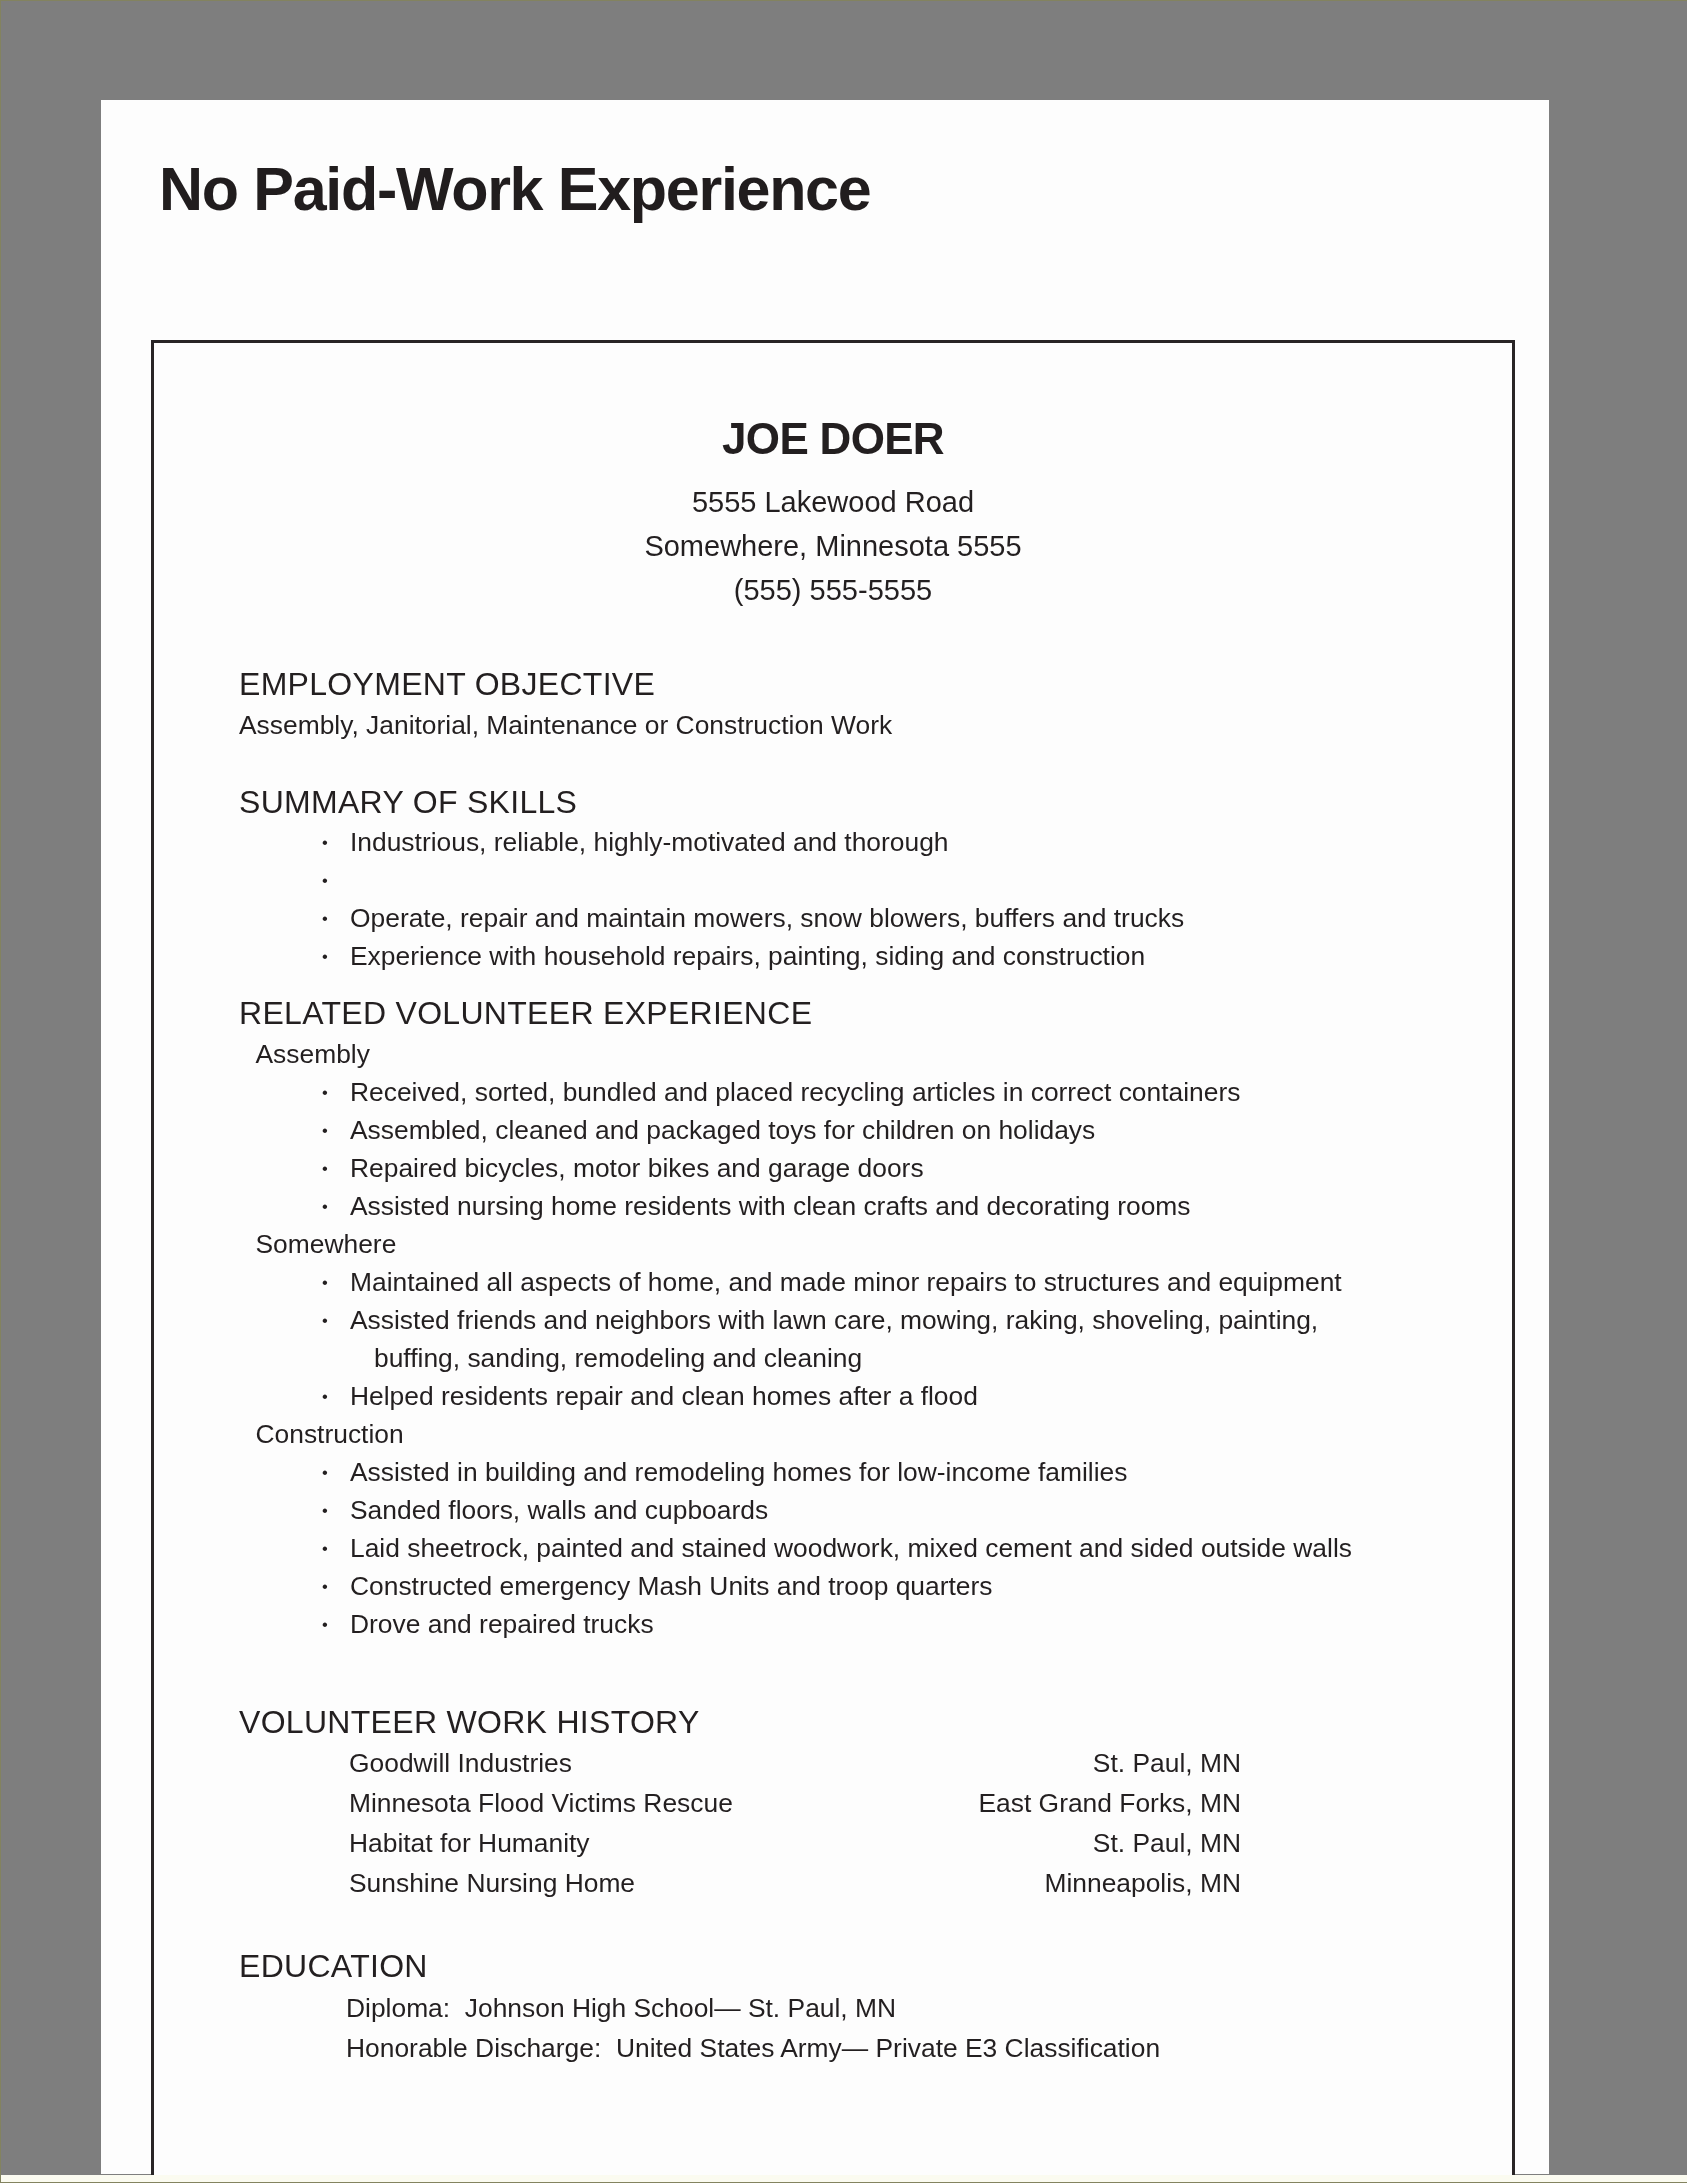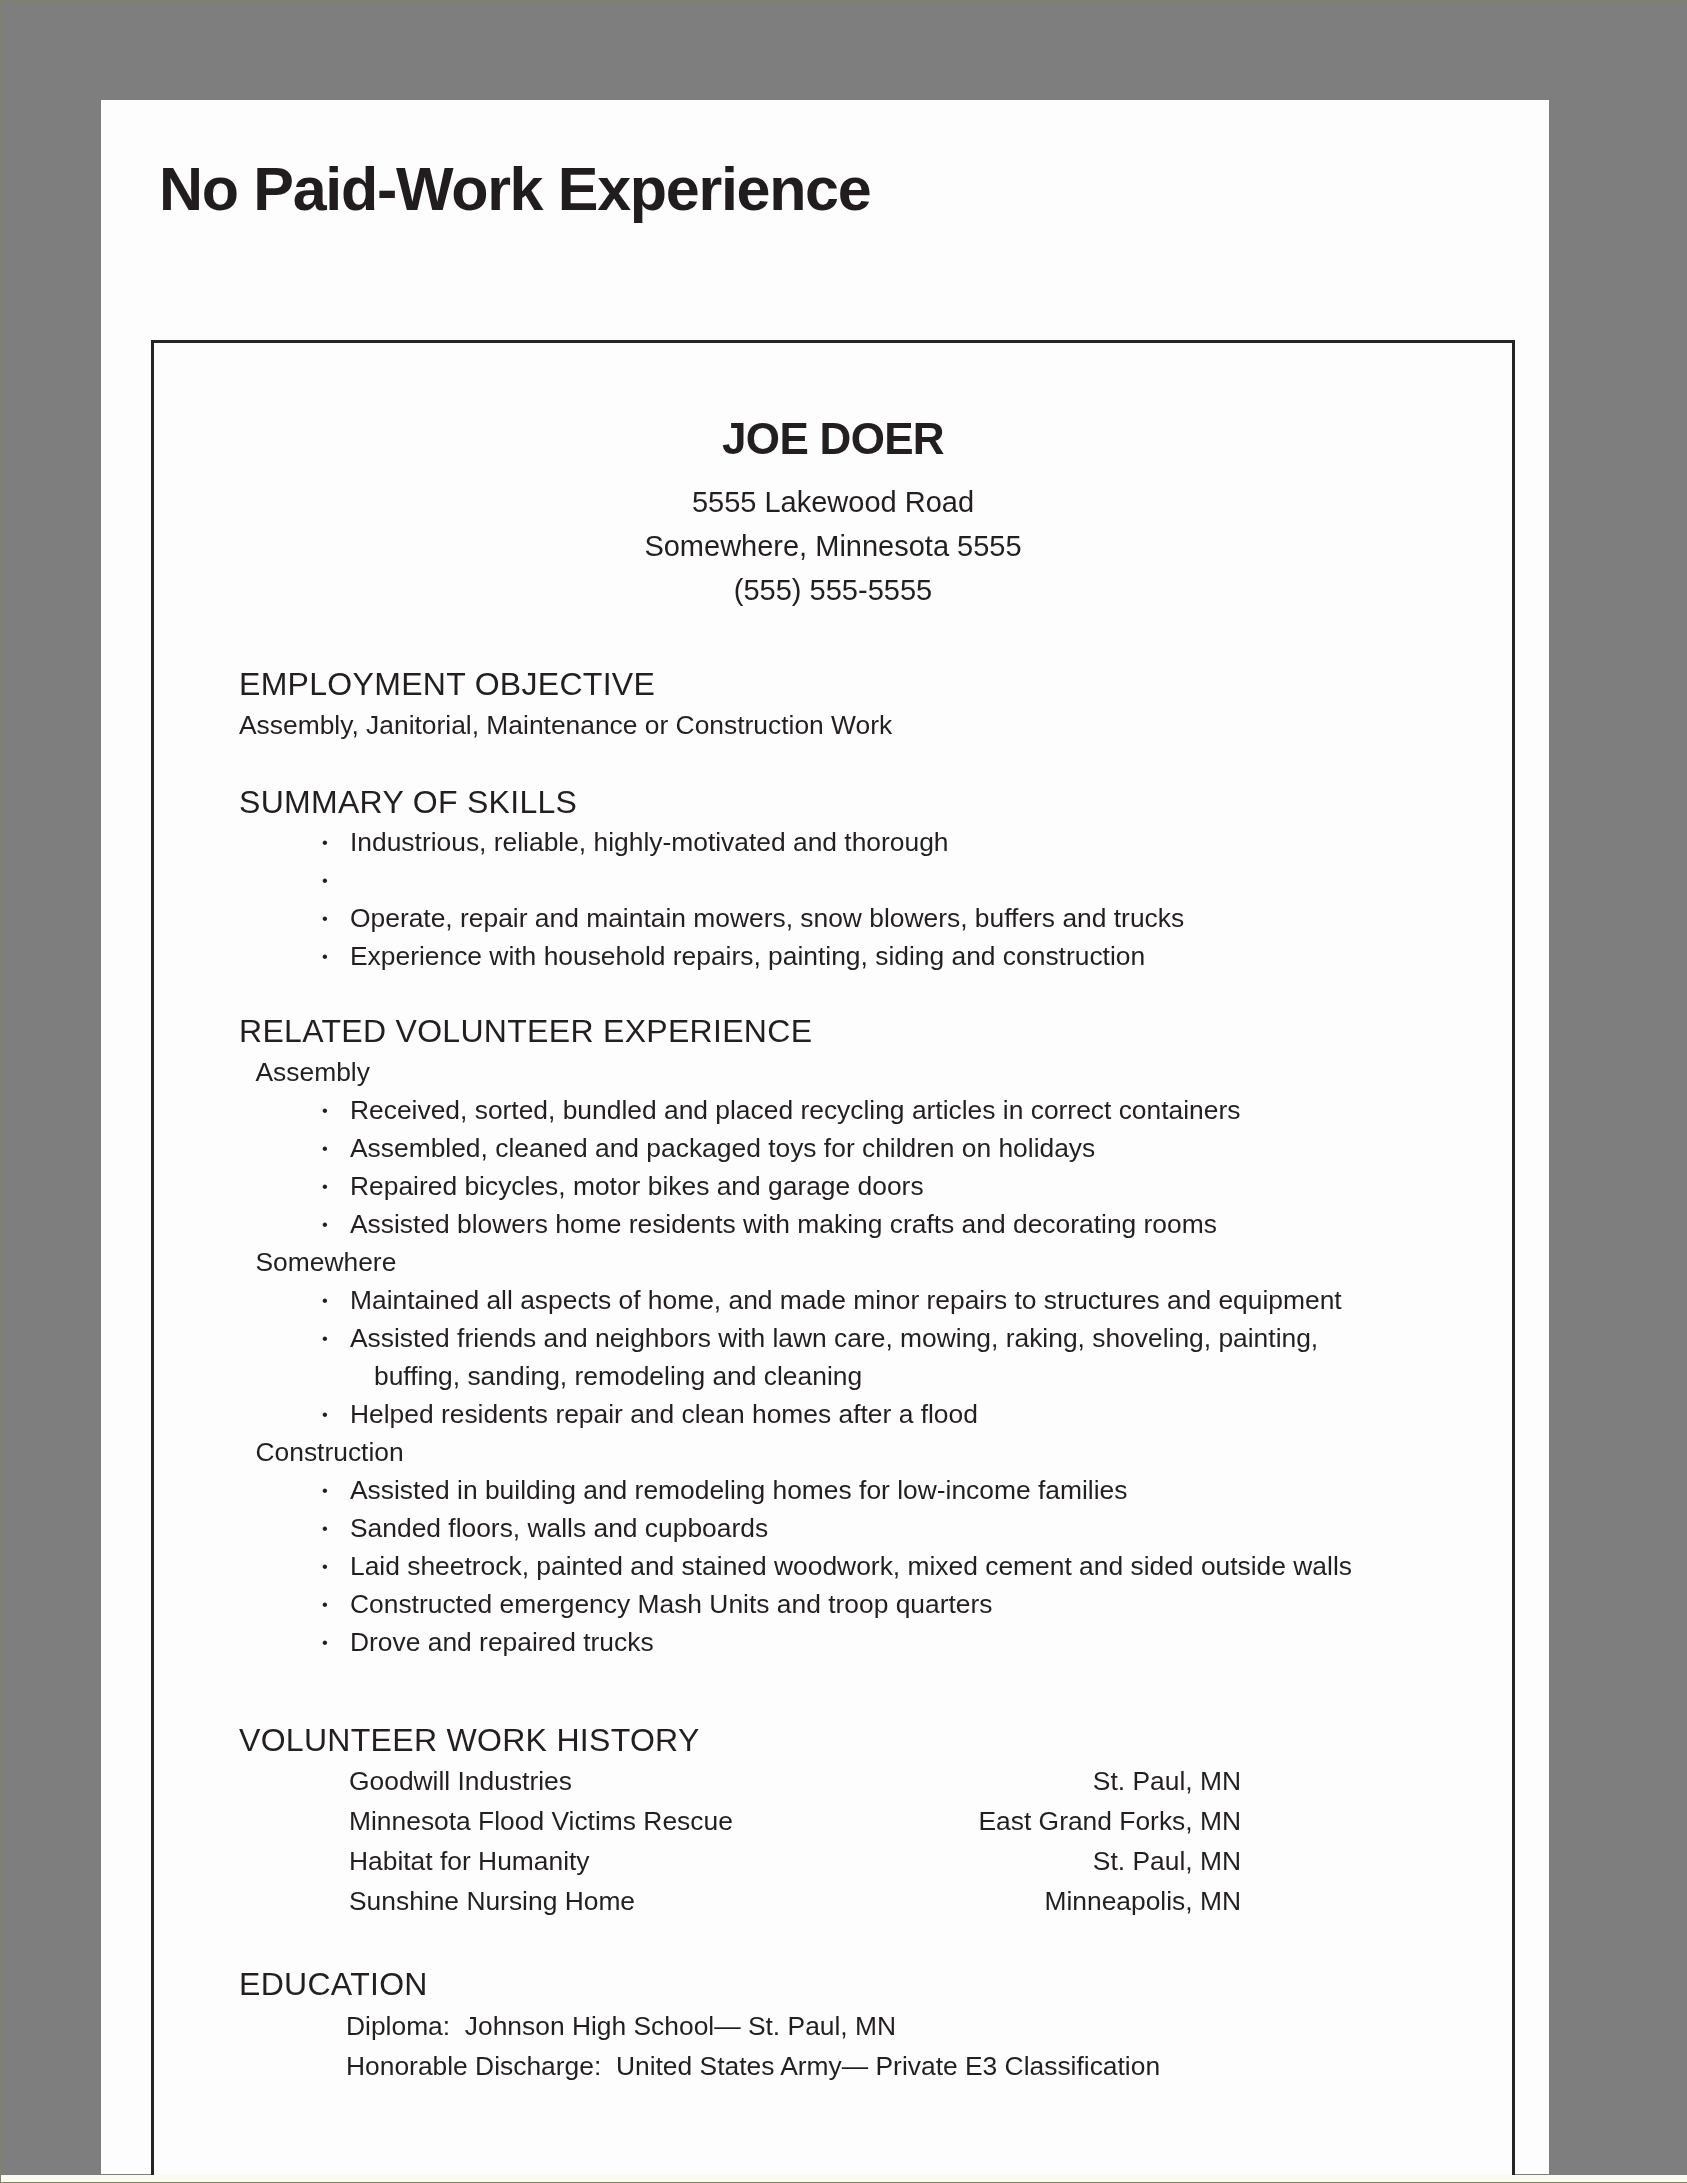--- a/index.html
+++ b/index.html
@@ -61,21 +61,21 @@
     line-height: 50px;
     margin: 0 0 16px 0;
   }
   .addr-line {
     font-size: 29px;
     line-height: 44px;
   }
   .section { margin: 0; }
   .sec-objective   { margin-top: 54px; }
   .sec-skills      { margin-top: 40px; }
-  .sec-experience  { margin-top: 38px; }
+  .sec-experience  { margin-top: 20px; }
   .sec-history     { margin-top: 61px; }
   .sec-education   { margin-top: 45px; }
   .section h2 {
     font-size: 32px;
     font-weight: normal;
     letter-spacing: 0.3px;
     margin: 0 0 2.6px 0;
     line-height: 37px;
     color: #231f20;
   }
@@ -165,21 +165,21 @@
           <li>
               <span class="marker">•</span>
               <span class="li-text">Assembled, cleaned and packaged toys for children on holidays</span>
             </li>
           <li>
               <span class="marker">•</span>
               <span class="li-text">Repaired bicycles, motor bikes and garage doors</span>
             </li>
           <li>
               <span class="marker">•</span>
-              <span class="li-text">Assisted blowers home residents with making crafts and decorating rooms</span>
+              <span class="li-text">Assisted nursing home residents with clean crafts and decorating rooms</span>
             </li>
         </ul>
 
         <div class="group-title">Somewhere</div>
         <ul class="blist">
           <li>
               <span class="marker">•</span>
               <span class="li-text">Maintained all aspects of home, and made minor repairs to structures and equipment</span>
             </li>
           <li>

